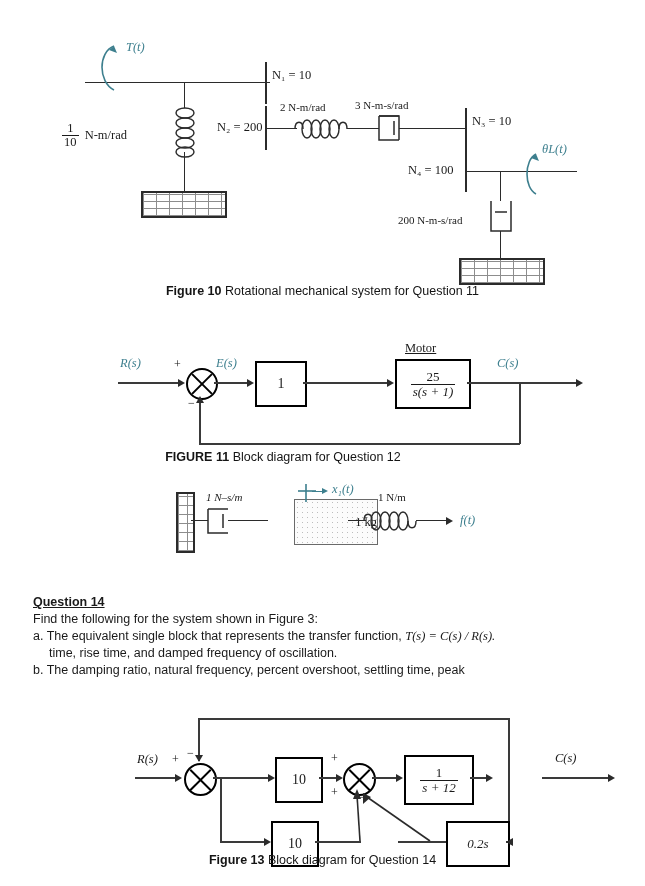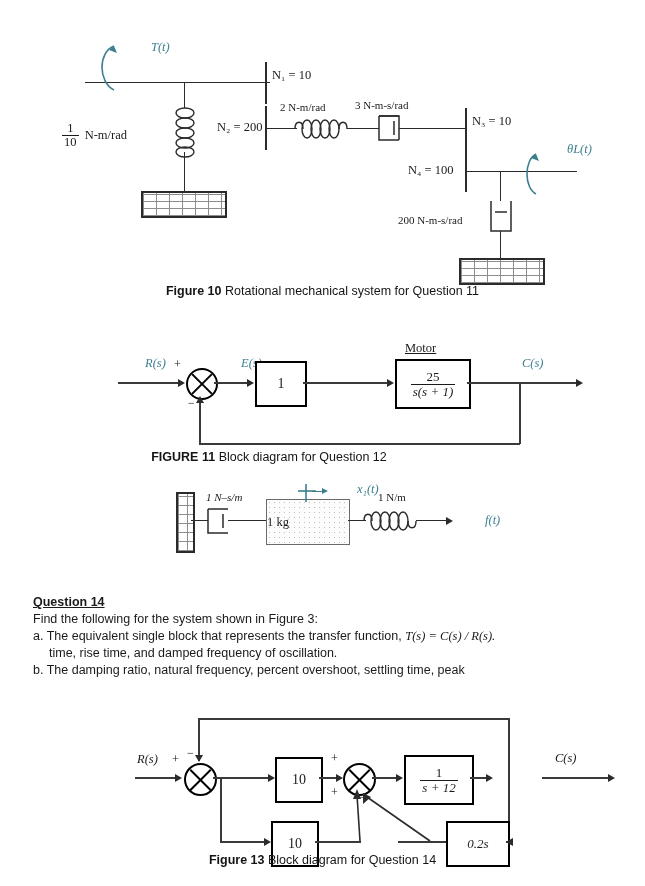--- a/index.html
+++ b/index.html
@@ -1,21 +1,21 @@
 <!DOCTYPE html>
 <html><head>
 <meta charset="utf-8">
 <style>
   html,body{margin:0;padding:0;background:#ffffff;}
   body{
     width:645px;height:886px;position:relative;overflow:hidden;
     font-family:"Liberation Sans", sans-serif;color:#1a1a1a;
   }
   .abs{position:absolute;}
-  .teal{color:#3d7f8e;margin-left:25px;}
+  .teal{color:#3d7f8e;}
   .cap{font-size:12.5px;font-family:"Liberation Sans",sans-serif;color:#141414;white-space:nowrap;}
   .cap b{font-weight:bold;}
   .ctr{text-align:center;}
 
   
   .hline{background:#2b2b2b;height:1.4px;}
   .vline{background:#2b2b2b;width:1.4px;}
   .hline2{background:#3a3a3a;height:1.6px;}
   .vline2{background:#3a3a3a;width:1.6px;}
 
@@ -56,22 +56,22 @@
       repeating-linear-gradient(0deg,#8d8d8d 0 1px,transparent 1px 7px),
       repeating-linear-gradient(90deg,#8d8d8d 0 1px,transparent 1px 13px),#fff;}
   .brickv{border:2px solid #2b2b2b;background:
       repeating-linear-gradient(0deg,#8d8d8d 0 1px,transparent 1px 9px),
       repeating-linear-gradient(90deg,#8d8d8d 0 1px,transparent 1px 9px),#fff;}
 
   
   .mass{border:1.5px solid #6a6a6a;background:
      radial-gradient(#bdbdbd 0.6px, transparent 0.7px) 0 0/5px 5px,
      radial-gradient(#c9c9c9 0.6px, transparent 0.7px) 2px 3px/6px 6px, #fcfcfc;
-     display:flex;align-items:center;justify-content:flex-start;
-     font-family:"Liberation Serif",serif;font-size:12.5px;}
+     display:flex;align-items:center;justify-content:flex-end;
+     font-family:"Liberation Serif",serif;font-size:12.5px;margin-left:28px;}
 
   
   .qtitle{font-size:12.5px;font-weight:bold;text-decoration:underline;}
   .qline{font-size:12.5px;line-height:17px;white-space:nowrap;}
   .qi{font-style:italic;font-family:"Liberation Serif",serif;}
 </style>
 </head>
 <body>
 
 <div class="abs" style="left:0;top:0;width:645px;height:310px;">
@@ -195,21 +195,21 @@
 
   <div class="abs hline2" style="left:467px;top:52px;width:113px;"></div>
   <div class="arr" style="left:576px;top:48.5px;"></div>
   <div class="abs lbl teal" style="left:497px;top:26px;font-style:italic;">C(s)</div>
 
   <div class="abs vline2" style="left:519px;top:52px;height:62px;"></div>
   <div class="abs hline2" style="left:199px;top:113px;width:321px;"></div>
   <div class="abs vline2" style="left:199px;top:72px;height:42px;"></div>
   <div class="arru" style="left:196px;top:66px;"></div>
 
-  <div class="abs cap ctr" style="left:0;top:120px;width:538px;">
+  <div class="abs cap ctr" style="left:14px;top:120px;width:538px;">
     <b>FIGURE 11</b>
     <span>Block diagram for Question 12</span>
   </div>
 </div>
 
 <div class="abs" style="left:0;top:480px;width:645px;height:100px;">
 
   <div class="abs brickv" style="left:176px;top:12px;width:15px;height:57px;"></div>
   <div class="abs hline" style="left:191px;top:40px;width:17px;"></div>
 

